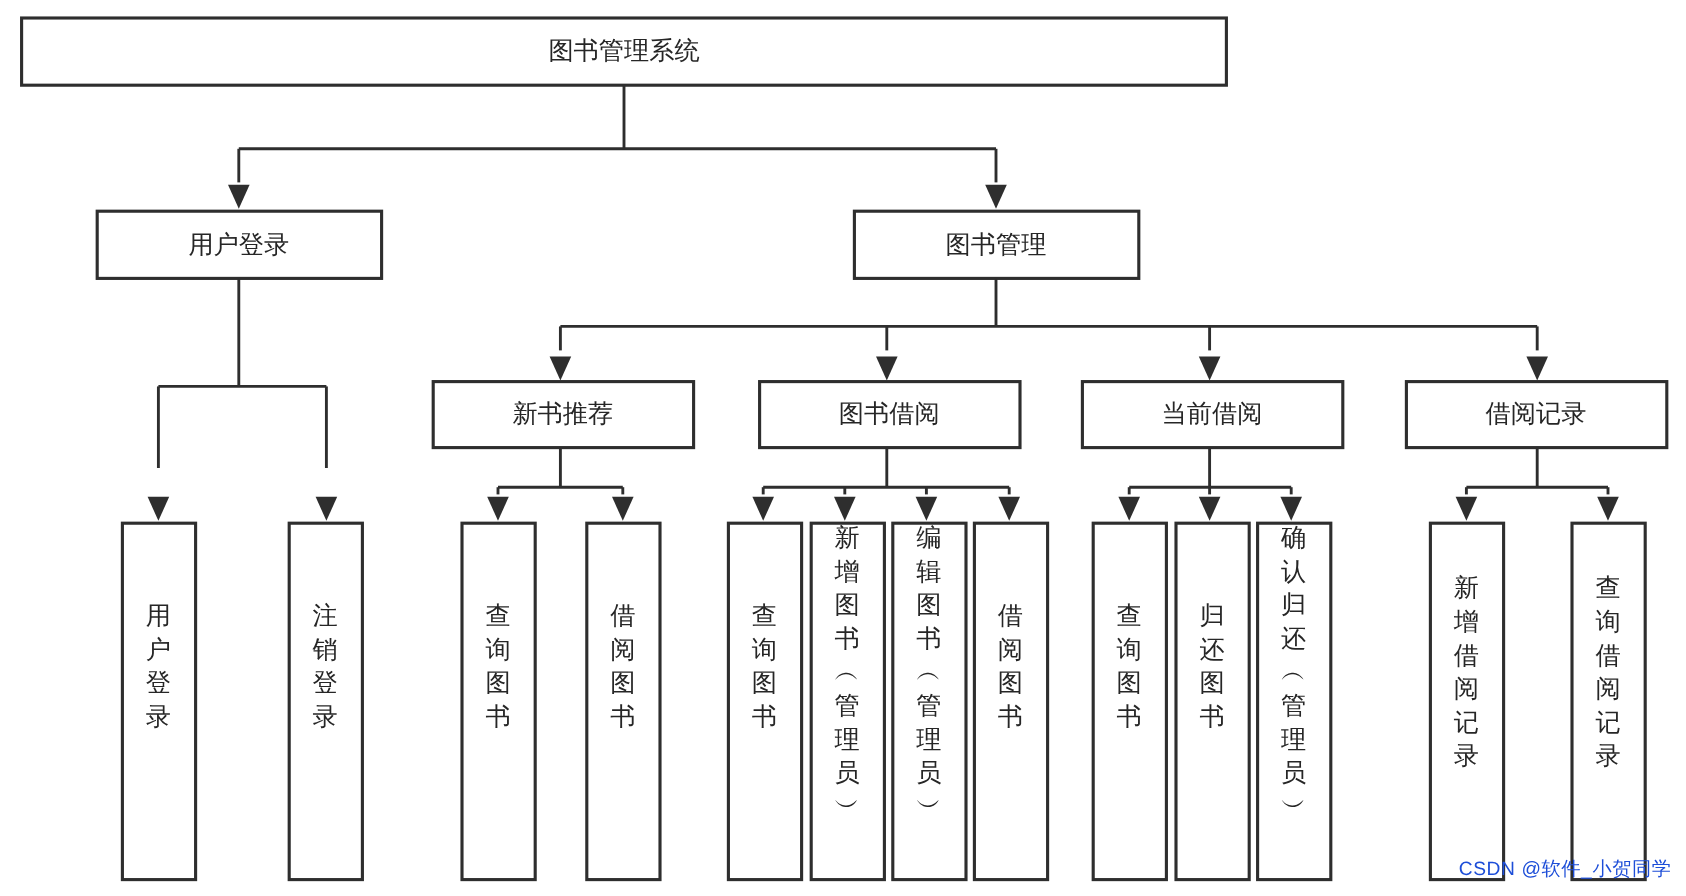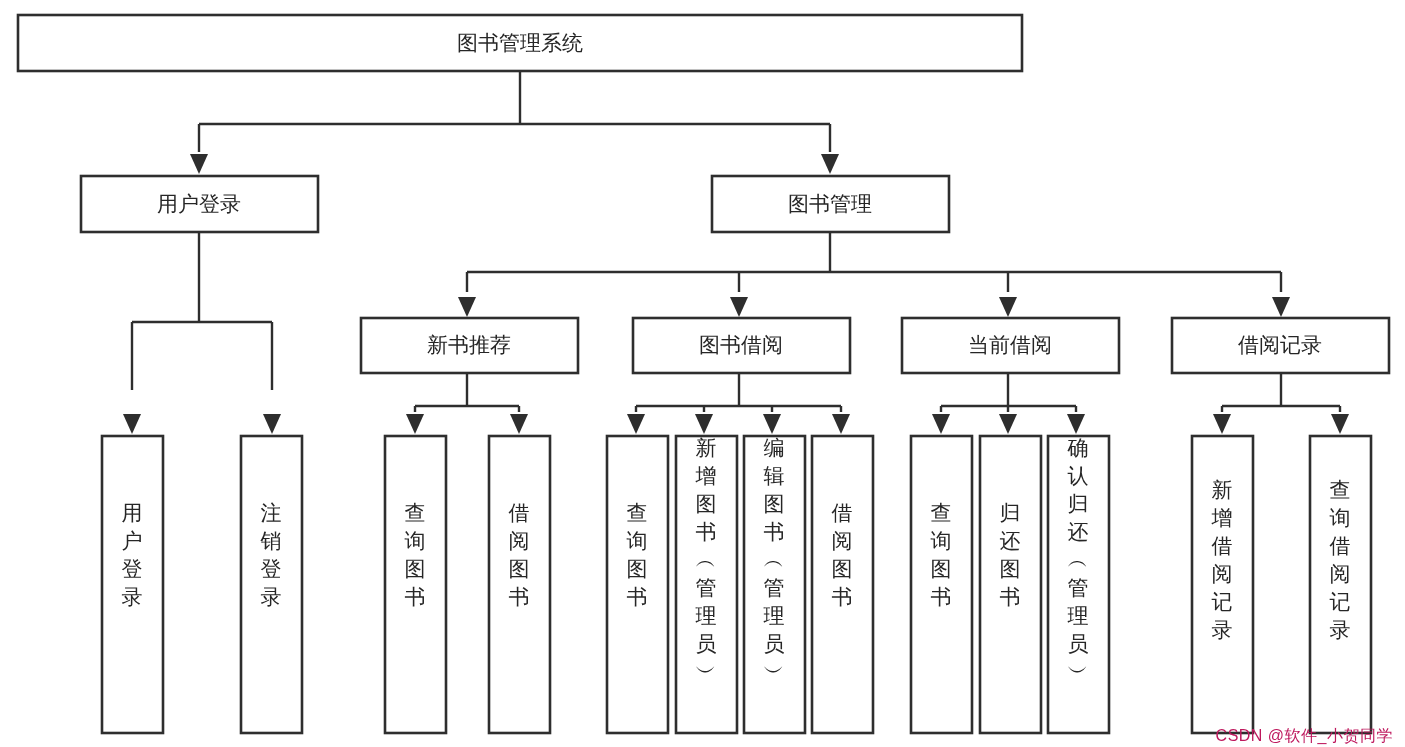--- a/index.html
+++ b/index.html
@@ -52,24 +52,24 @@
   }
   .node-label-vertical {
     fill: #262626;
     font-family: "Liberation Sans", "DejaVu Sans", sans-serif;
     font-size: 21px;
     text-anchor: middle;
   }
   .watermark-text {
     position: absolute;
     right: 12px;
-    bottom: 0;
+    bottom: 12px;
     font-family: "Liberation Sans", "DejaVu Sans", sans-serif;
     font-size: 16px;
-    color: #be185d;
+    color: #1d4ed8;
     white-space: nowrap;
     letter-spacing: 0.5px;
     user-select: none;
   }
 </style>
 </head>
 <body>
 
 <div id="diagram-root">
 

